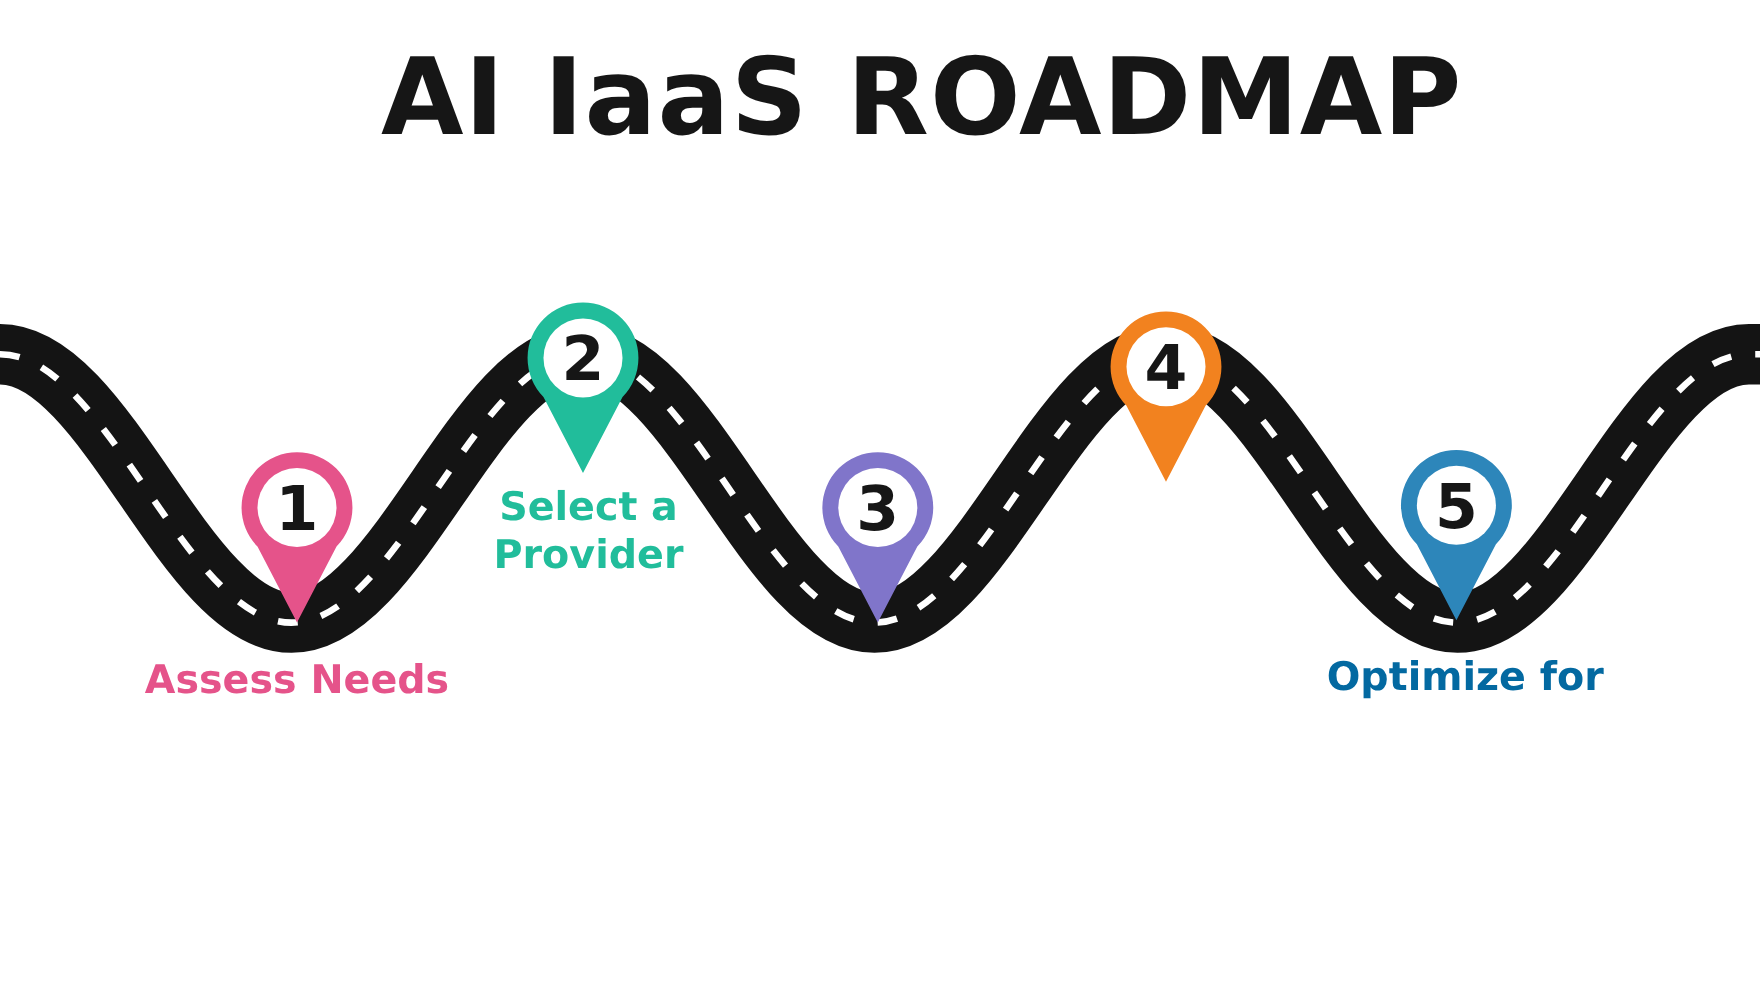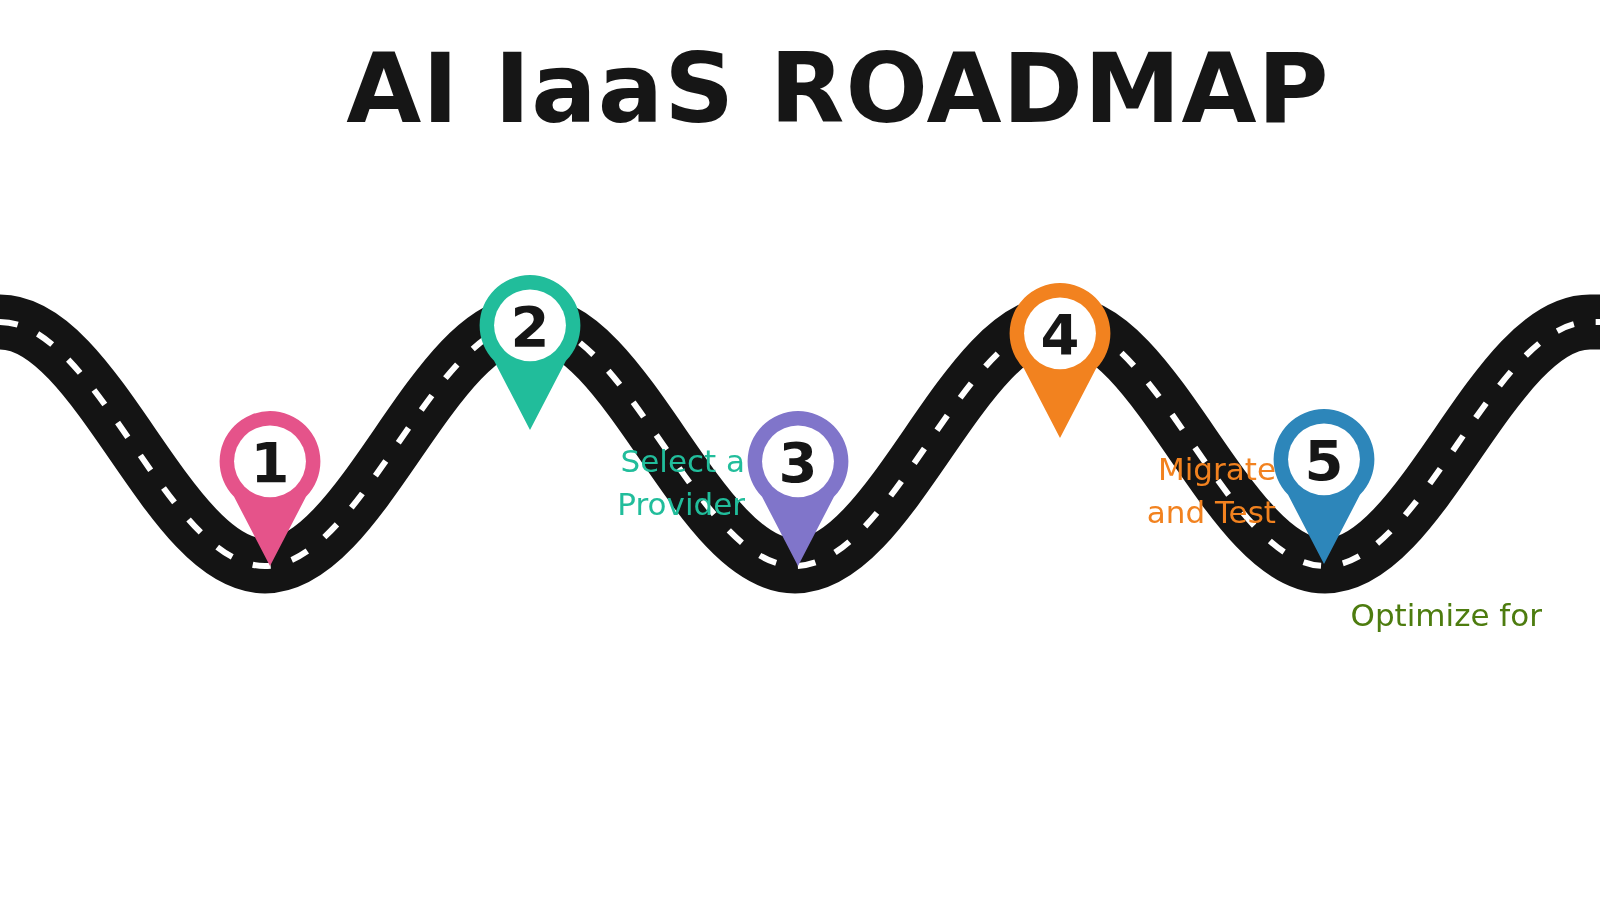--- a/index.html
+++ b/index.html
@@ -18,29 +18,29 @@
   .pin text{
     font-family:"DejaVu Sans","Liberation Sans",sans-serif;
     font-weight:bold;font-size:60px;
   }
   .pin1{left:214px;top:407px;}
   .pin2{left:474px;top:271px;}
   .pin3{left:742px;top:407px;}
   .pin4{left:1004px;top:279px;}
   .pin5{left:1268px;top:405px;}
   .step-label{
-    position:absolute;width:420px;text-align:right;
-    font-size:31px;font-weight:normal;line-height:43px;white-space:nowrap;
+    position:absolute;width:420px;text-align:center;
+    font-size:36px;font-weight:bold;line-height:43px;white-space:nowrap;
   }
   .step-label span{display:block;}
   .label1{left:60px;top:597px;color:#e5538a;}
   .label2{left:325px;top:440px;color:#21bd9b;}
   .label3{left:596px;top:602px;color:#8075ca;}
   .label4{left:856px;top:448px;color:#f2821f;}
-  .label5{left:1122px;top:594px;color:#4d7c0f;}
+  .label5{left:1122px;top:594px;color:#0369a1;}
 </style>
 </head>
 <body>
 
 <div id="canvas">
 
   <h1 class="title">AI IaaS ROADMAP</h1>
 
   <svg class="road-svg" width="1600" height="900" viewBox="0 0 1600 900">
     <path d="M -40 322 L 0 322 C 97 322 168 566 265 566 C 362 566 433 322 530 322 C 627 322 698 566 795 566 C 892 566 963 322 1060 322 C 1157 322 1228 566 1325 566 C 1422 566 1493 322 1590 322 L 1640 322" fill="none" stroke-width="55" stroke="#141414"></path>
@@ -70,25 +70,25 @@
     <circle cx="60" cy="58" r="38.5" fill="#ffffff"></circle>
     <text x="60" y="80" text-anchor="middle" fill="#161616">4</text>
   </svg>
 
   <svg class="pin pin5" viewBox="0 0 120 172">
     <path d="M60 170 L21.5 96 A54 54 0 1 1 98.5 96 Z" fill="#2d86ba"></path>
     <circle cx="60" cy="58" r="38.5" fill="#ffffff"></circle>
     <text x="60" y="80" text-anchor="middle" fill="#161616">5</text>
   </svg>
 
+  <div class="step-label label1">
+    <span>Assess Needs</span>
+    <span></span>
+  </div>
   <div class="step-label label2">
     <span>Select a</span>
     <span>Provider</span>
-  </div>
-  <div class="step-label label4">
-    <span>Migrate</span>
-    <span>and Test</span>
   </div>
   <div class="step-label label5">
     <span>Optimize for</span>
   </div>
 
 </div>
 
 </body></html>

